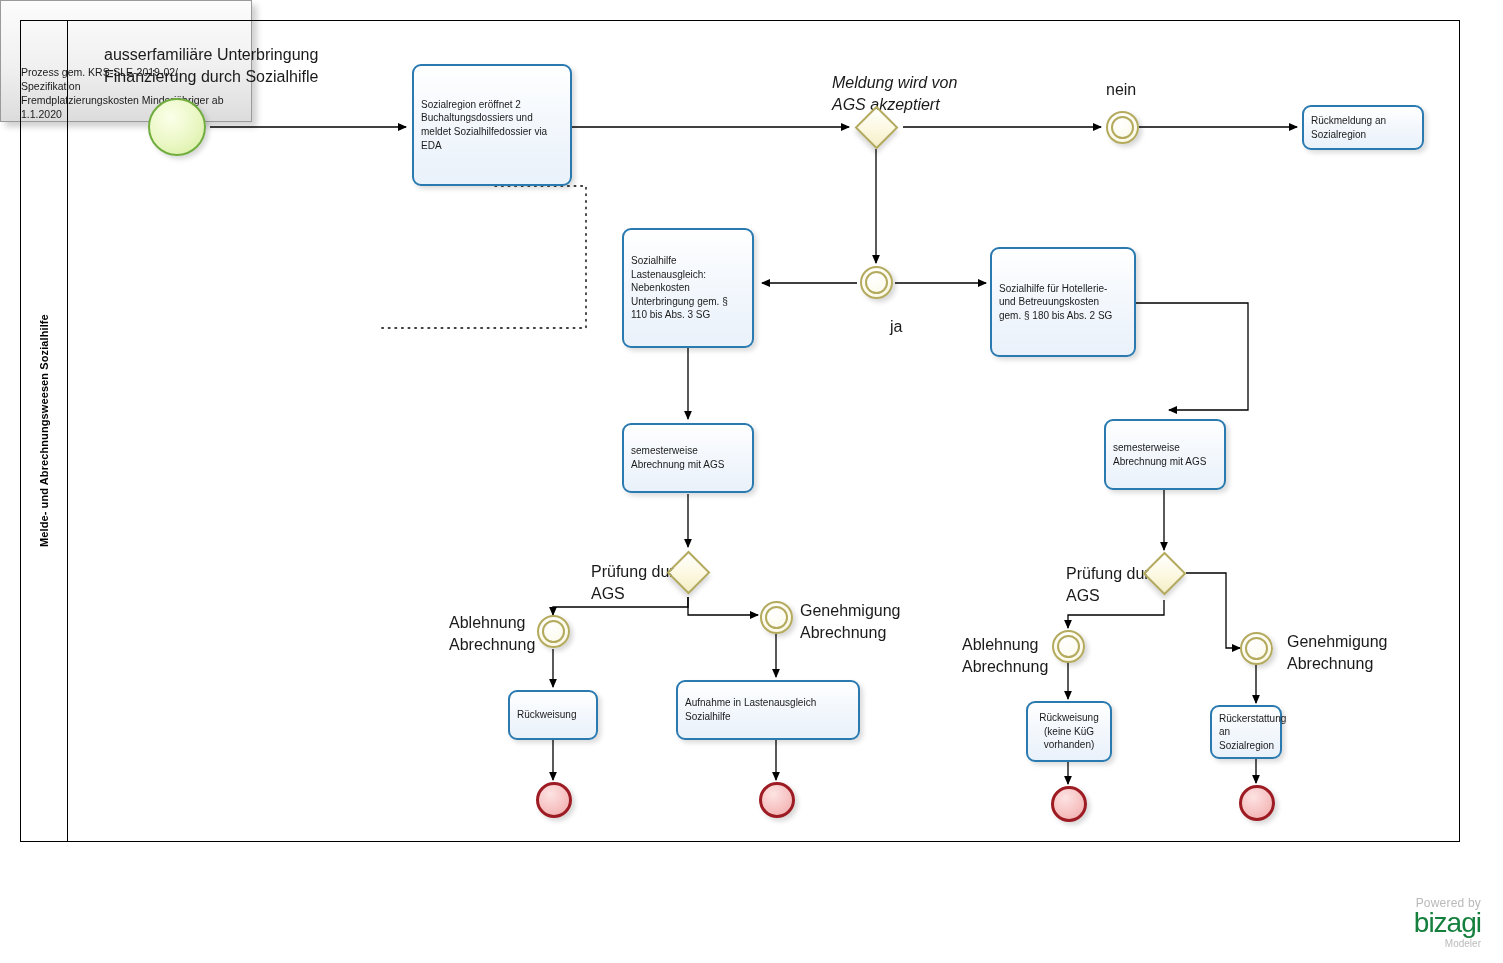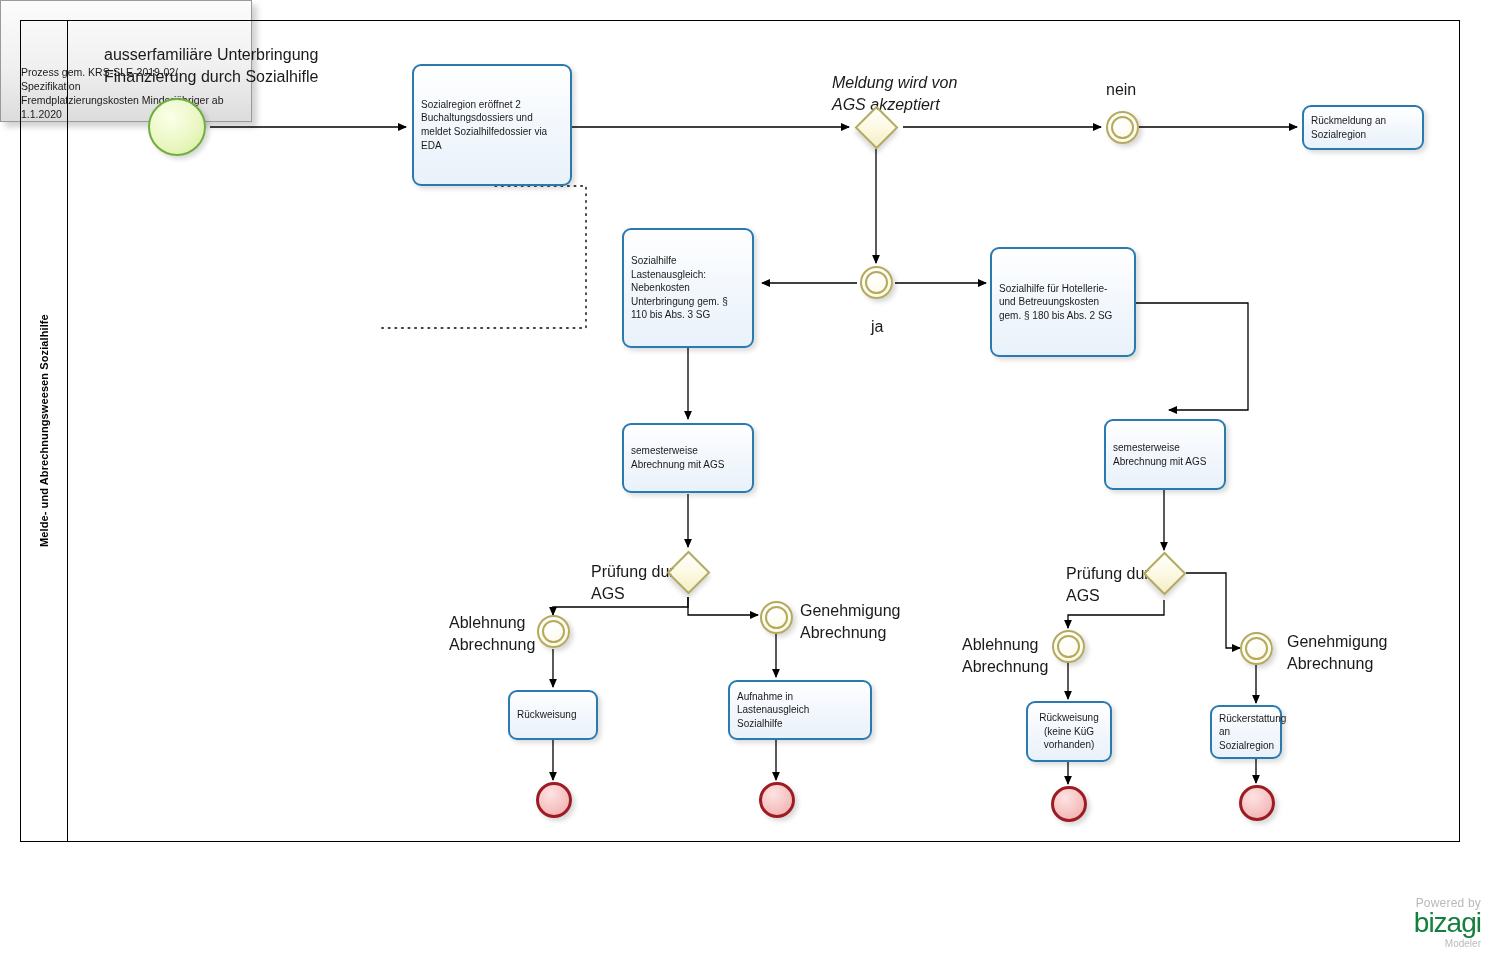--- a/index.html
+++ b/index.html
@@ -245,21 +245,21 @@
 
   <div class="flabel" style="left:1106px; top:79px;">nein</div>
   <div class="node inter-event" style="left:1106px; top:111px; width:33px; height:33px;"></div>
 
   <div class="node task" style="left:1302px; top:105px; width:122px; height:45px;">
     <span class="tlabel">Rückmeldung an
 Sozialregion</span>
   </div>
 
   <div class="node inter-event" style="left:860px; top:266px; width:33px; height:33px;"></div>
-  <div class="flabel" style="left:871px; top:316px;">ja</div>
+  <div class="flabel" style="left:890px; top:316px;">ja</div>
 
   <div class="node task" style="left:622px; top:228px; width:132px; height:120px;">
     <span class="tlabel">Sozialhilfe
 Lastenausgleich:
 Nebenkosten
 Unterbringung gem. §
 110 bis Abs. 3 SG</span>
   </div>
 
   <div class="node task" style="left:990px; top:247px; width:146px; height:110px;">
@@ -295,21 +295,21 @@
   <div class="node inter-event" style="left:537px; top:615px; width:33px; height:33px;"></div>
 
   <div class="flabel" style="left:800px; top:600px;">Genehmigung
 Abrechnung</div>
   <div class="node inter-event" style="left:760px; top:601px; width:33px; height:33px;"></div>
 
   <div class="node task" style="left:508px; top:690px; width:90px; height:50px;">
     <span class="tlabel">Rückweisung</span>
   </div>
 
-  <div class="node task" style="left:728px; top:680px; width:144px; height:60px;">
+  <div class="node task" style="left:676px; top:680px; width:184px; height:60px;">
     <span class="tlabel">Aufnahme in Lastenausgleich
 Sozialhilfe</span>
   </div>
 
   <div class="node end-event" style="left:536px; top:782px; width:36px; height:36px;"></div>
   <div class="node end-event" style="left:759px; top:782px; width:36px; height:36px;"></div>
 
   <div class="flabel" style="left:962px; top:634px;">Ablehnung
 Abrechnung</div>
   <div class="node inter-event" style="left:1052px; top:630px; width:33px; height:33px;"></div>

